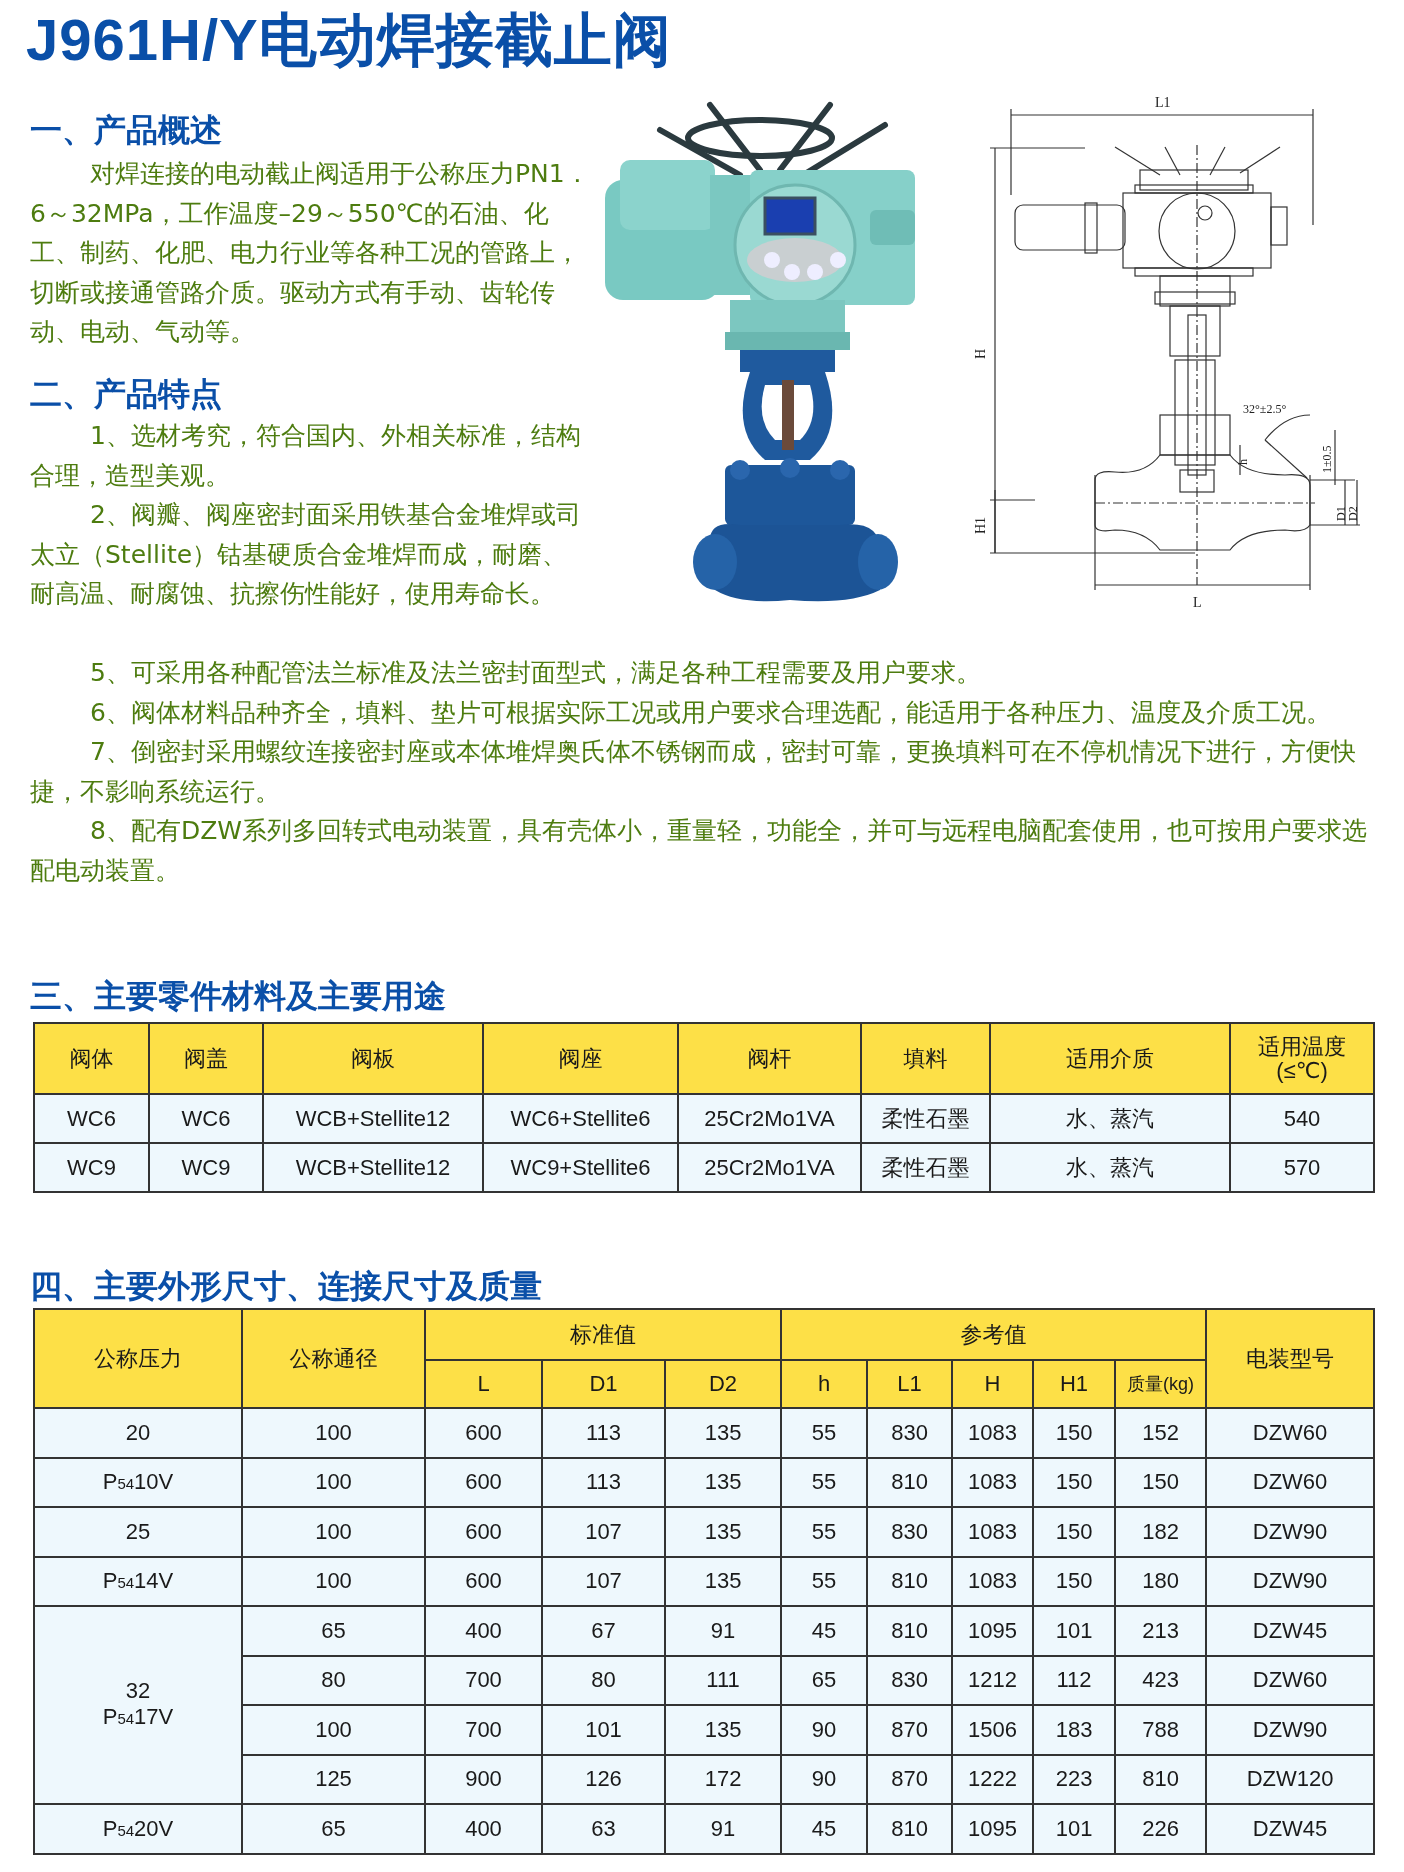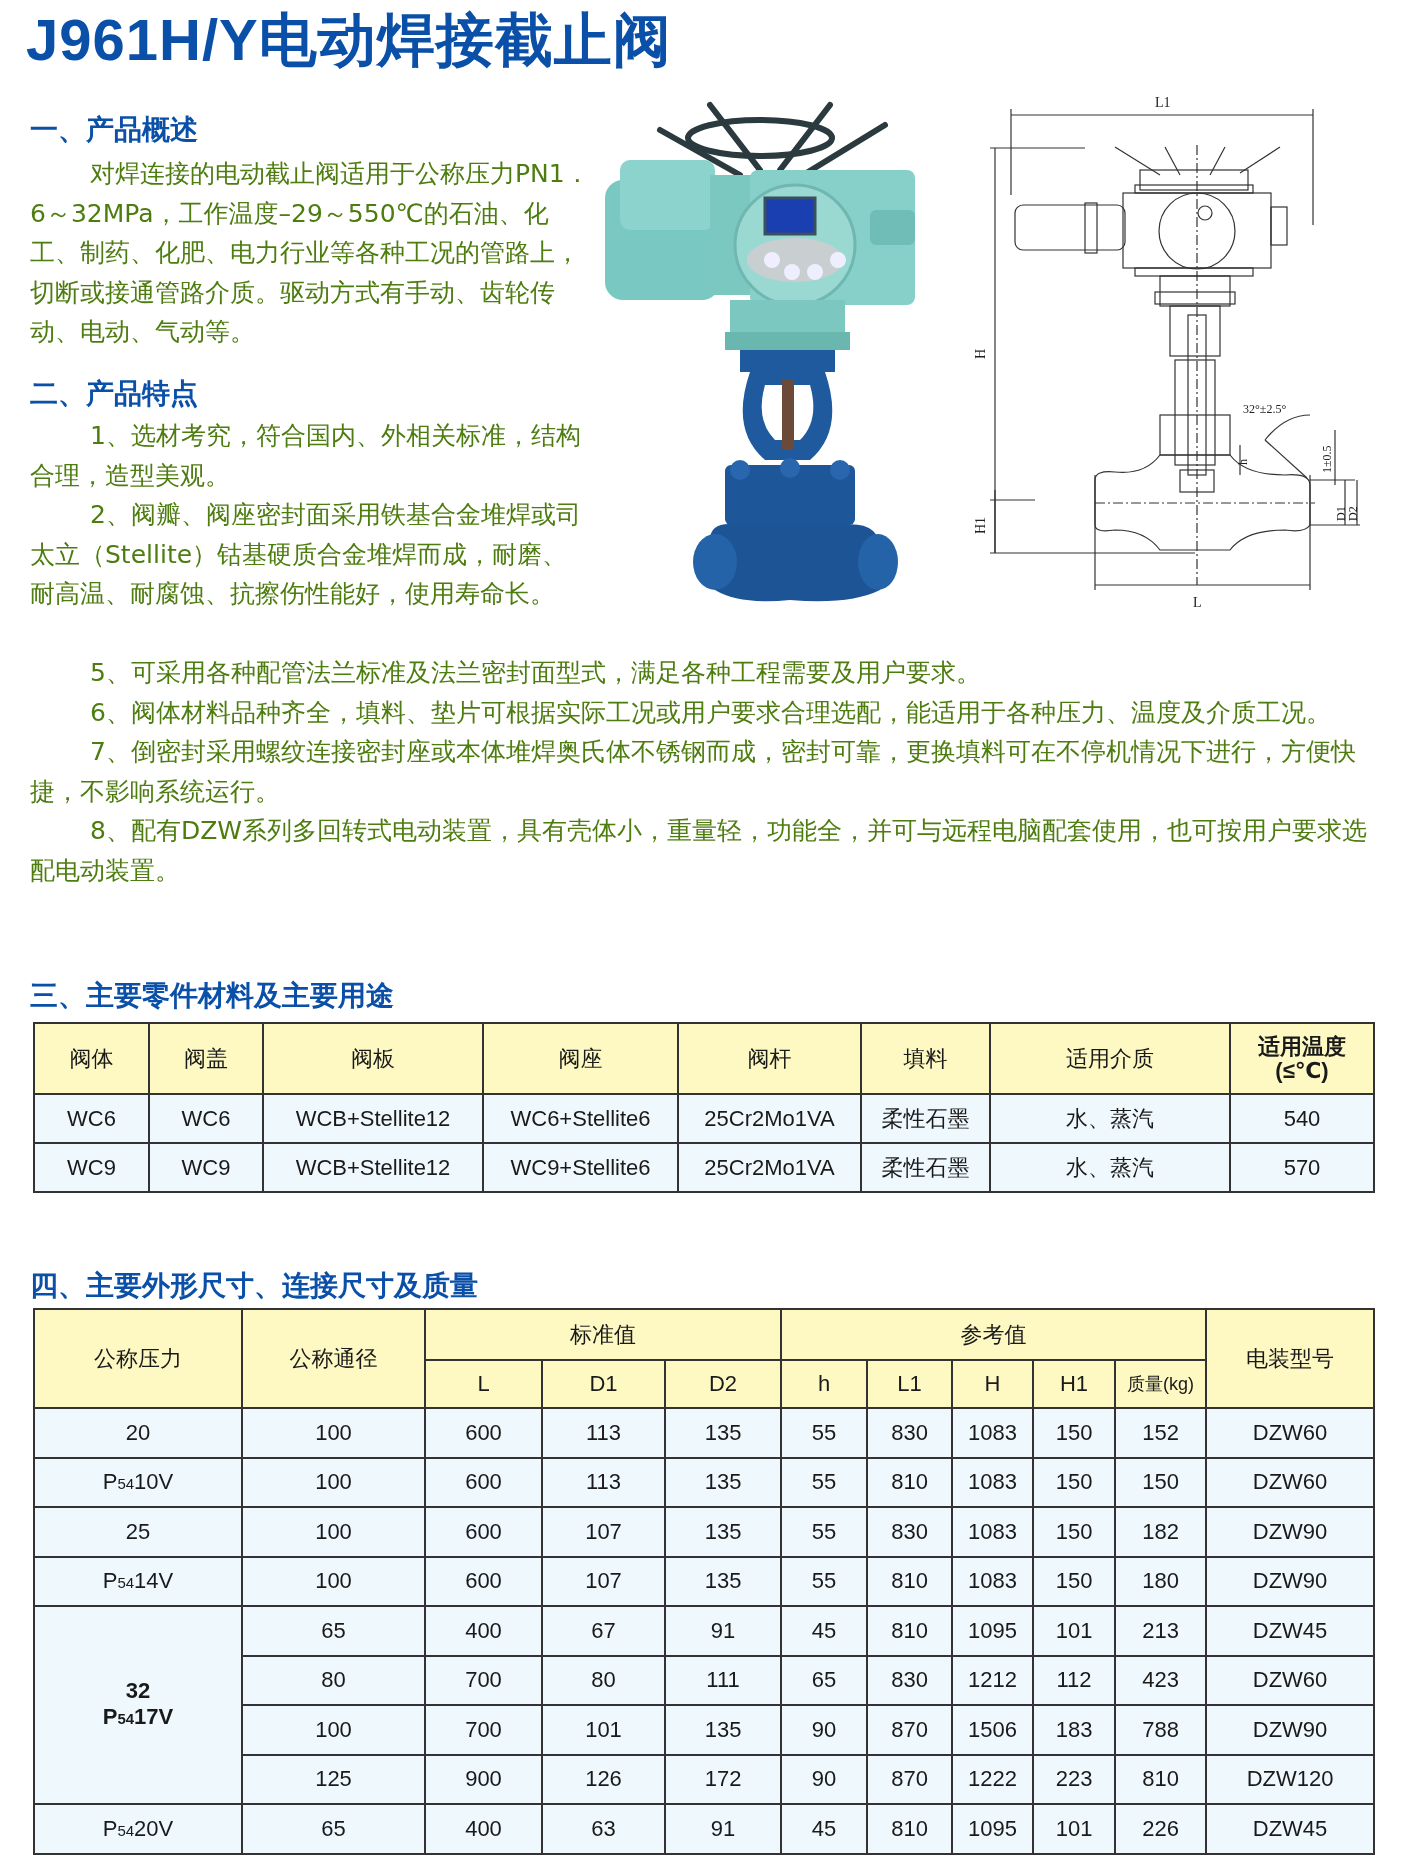--- a/index.html
+++ b/index.html
@@ -1,47 +1,47 @@
 <!DOCTYPE html>
 <html><head>
 <meta charset="utf-8">
 <style>
   html, body { margin:0; padding:0; background:#ffffff; }
   body { width:1404px; height:1872px; position:relative; overflow:hidden;
          font-family:"DejaVu Sans","Liberation Sans",sans-serif; color:#1a1a1a; }
   .title { position:absolute; left:26px; top:4px; font-size:58px; font-weight:bold;
            color:#0a4fa8; letter-spacing:1px; line-height:72px; white-space:nowrap;
            font-family:"Liberation Sans","DejaVu Sans",sans-serif; }
-  .h2 { position:absolute; left:30px; font-size:28px; font-weight:bold; color:#0a4fa8;
+  .h2 { position:absolute; left:30px; font-size:32px; font-weight:bold; color:#0a4fa8;
         line-height:32px; white-space:nowrap; }
   .para { position:absolute; left:30px; font-size:25px; line-height:39.5px; color:#4d7c0f; }
   .para p { margin:0; }
   .indent { text-indent:60px; }
   .narrow { width:560px; }
   .wide { width:1345px; }
 
   .photo { position:absolute; left:600px; top:100px; width:320px; height:520px; }
   .drawing { position:absolute; left:975px; top:85px; width:395px; height:530px; }
 
   table { border-collapse:collapse; position:absolute; table-layout:fixed; }
   td, th { border:2px solid #333; text-align:center; vertical-align:middle; padding:0;
            font-size:22px; font-weight:normal; color:#1a1a1a;
            font-family:"Liberation Sans","DejaVu Sans",sans-serif; }
-  th { background:#fef9c3; }
+  th { background:#fde047; }
   td { background:#eef8fd; }
   .t1 { left:33px; top:1022px; width:1340px; }
   .t1 th { height:69px; }
   .t1 td { height:47px; }
   .t2 { left:33px; top:1308px; width:1340px; }
   .t2 th.r1 { height:49px; }
   .t2 th.r2 { height:46px; }
   .t2 td { height:47.5px; }
   .small { font-size:18px; }
   .sub { font-size:15px; }
-  .twoline { line-height:24px;font-weight:bold; }
+  .twoline { line-height:24px; }
 </style>
 </head>
 <body>
 
 <div class="title">J961H/Y电动焊接截止阀</div>
 
 <div class="h2" style="top:114px">一、产品概述</div>
 <div class="para narrow" style="top:154px">
   <p class="indent">对焊连接的电动截止阀适用于公称压力PN1．6～32MPa，工作温度–29～550℃的石油、化工、制药、化肥、电力行业等各种工况的管路上，切断或接通管路介质。驱动方式有手动、齿轮传动、电动、气动等。</p>
 </div>

